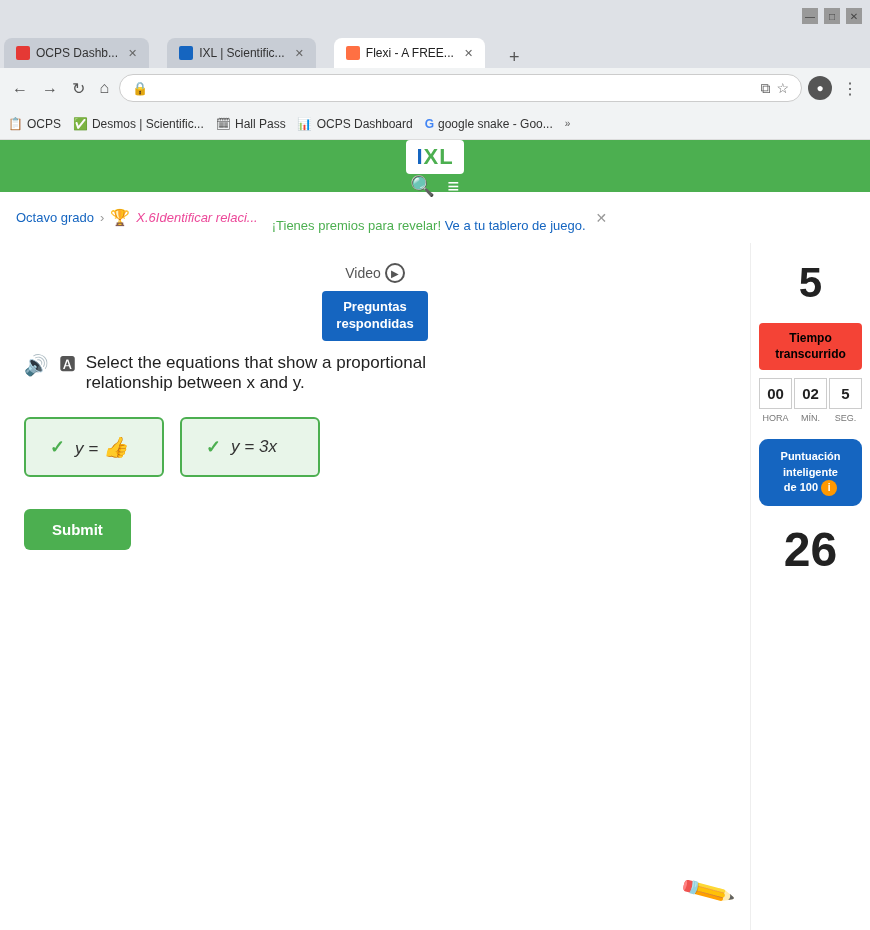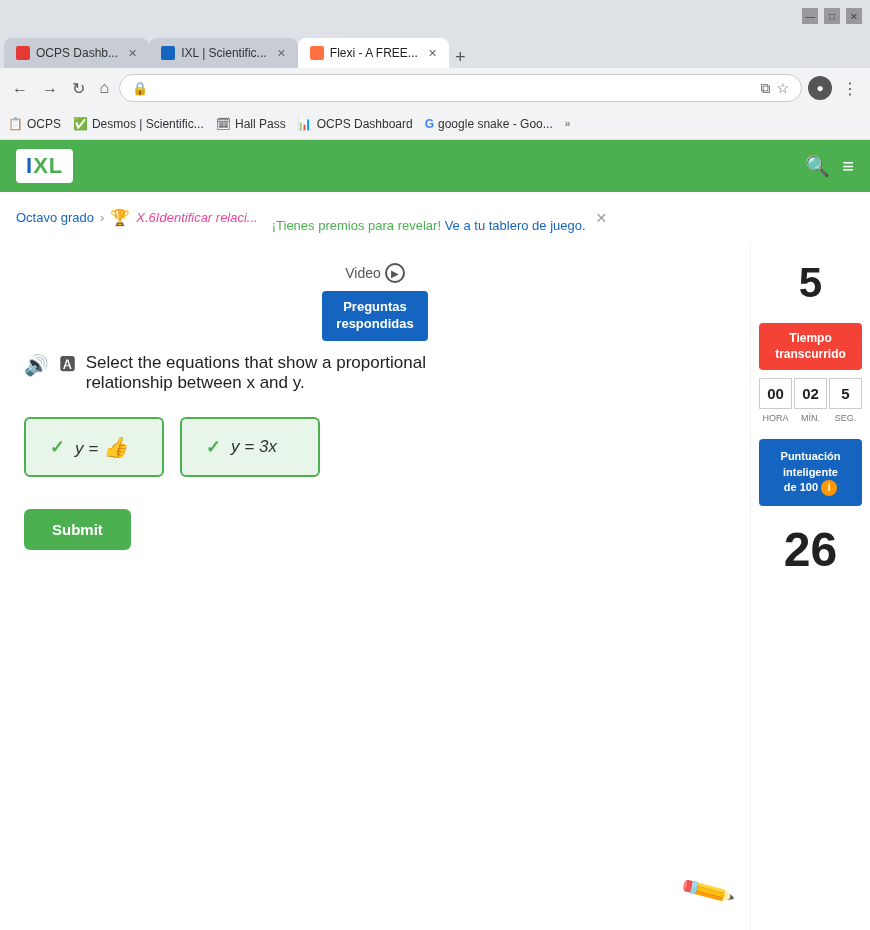--- a/index.html
+++ b/index.html
@@ -25,21 +25,21 @@
       color: #444;
       display: flex; align-items: center; justify-content: center;
     }
 
     .tab-bar {
       background: #dee1e6;
       display: flex;
       align-items: flex-end;
       padding: 0 4px;
       height: 36px;
-      gap: 0;
+      gap: 18px;
     }
     .tab {
       background: #c8cdd5;
       border-radius: 8px 8px 0 0;
       padding: 6px 12px;
       font-size: 12px;
       color: #333;
       display: flex;
       align-items: center;
       gap: 6px;
@@ -96,20 +96,21 @@
     .bookmark-arrow { color: #555; font-size: 10px; }
 
     
     .ixl-header {
       background: #4caf50;
       height: 52px;
       display: flex;
       align-items: center;
       justify-content: space-between;
       padding: 0 16px;
+      flex-direction: column;
     }
     .ixl-logo {
       background: #fff;
       color: #4caf50;
       font-weight: 900;
       font-size: 22px;
       padding: 4px 10px;
       border-radius: 4px;
       letter-spacing: 1px;
     }
@@ -255,21 +256,21 @@
     .questions-count {
       font-size: 42px;
       font-weight: bold;
       color: #222;
       margin-bottom: 16px;
       text-align: center;
     }
 
     .tiempo-btn {
       background: #f44336;
-      color: #ffffff;
+      color: #000000;
       border: none;
       border-radius: 4px;
       padding: 8px 6px;
       font-size: 12px;
       font-weight: bold;
       cursor: pointer;
       text-align: center;
       width: 100%;
       margin-bottom: 8px;
       line-height: 1.3;
@@ -302,21 +303,21 @@
       text-align: center;
       font-size: 9px;
       color: #777;
       text-transform: uppercase;
     }
 
     .puntuacion-btn {
       background: #1565c0;
       color: #fff;
       border: none;
-      border-radius: 4px;
+      border-radius: 9px;
       padding: 10px 6px;
       font-size: 11px;
       font-weight: bold;
       cursor: pointer;
       text-align: center;
       width: 100%;
       line-height: 1.4;
       margin-bottom: 16px;
     }
     .info-circle { display: inline-block; background: #ff9800; color: #fff; border-radius: 50%; width: 16px; height: 16px; font-size: 10px; line-height: 16px; text-align: center; font-weight: bold; }

